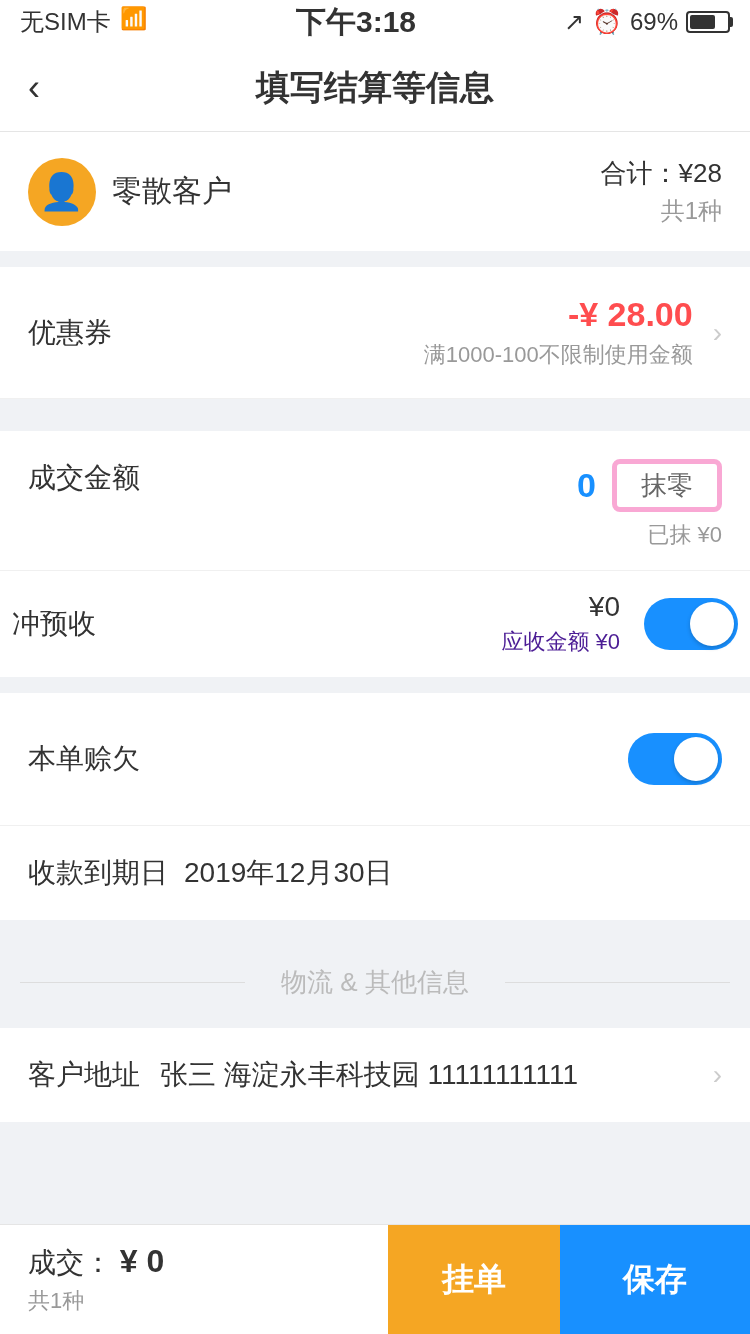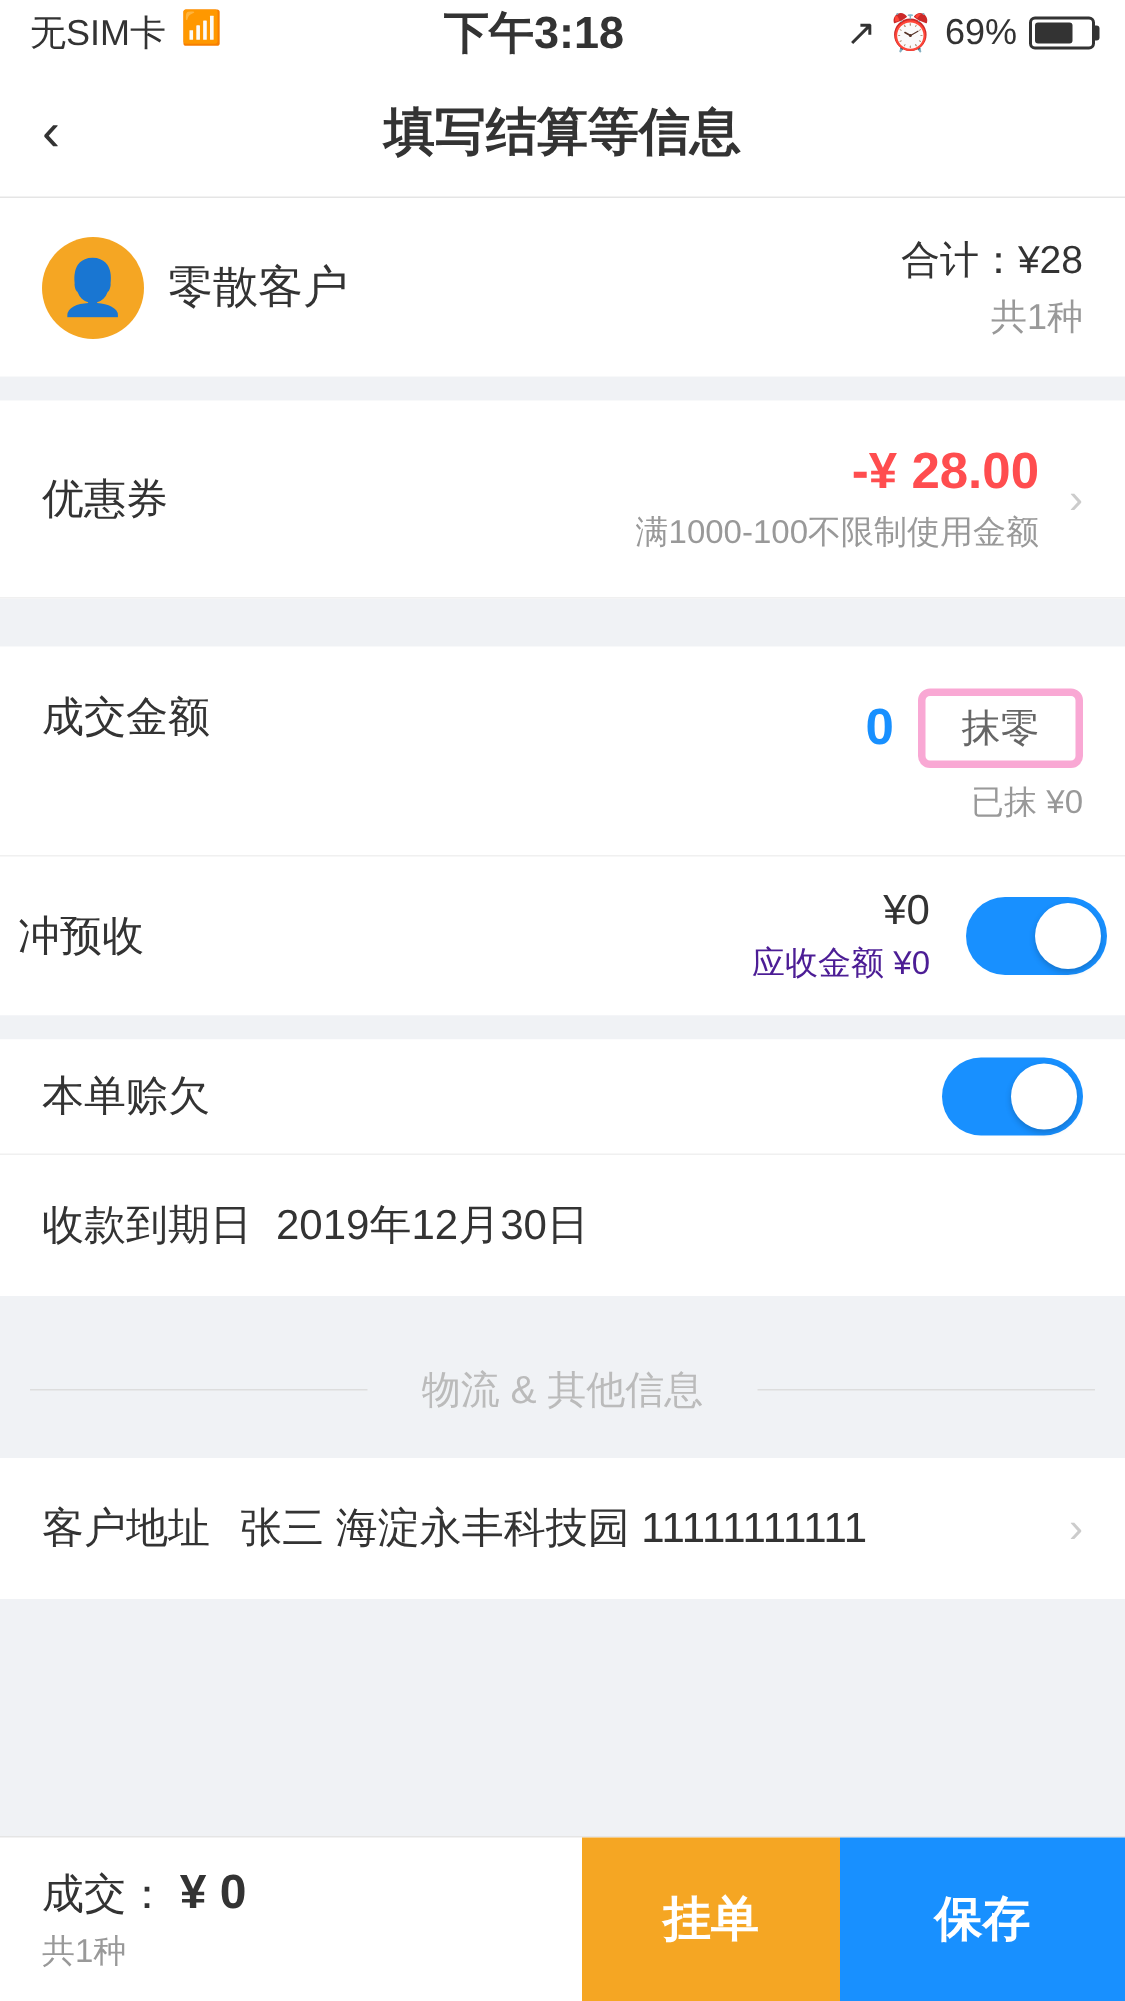--- a/index.html
+++ b/index.html
@@ -167,21 +167,21 @@
       background: #fff;
       position: absolute;
       right: 4px; top: 4px;
       box-shadow: 0 2px 4px rgba(0,0,0,0.2);
       transition: all 0.2s;
     }
 
     
     .debt-row {
       background: #fff;
-      padding: 12px 28px;
+      padding: 40px 28px;
       display: flex;
       align-items: center;
       justify-content: space-between;
     }
     .debt-label { font-size: 28px; color: #333; }
 
     
     .duedate-row {
       background: #fff;
       padding: 28px 28px;

